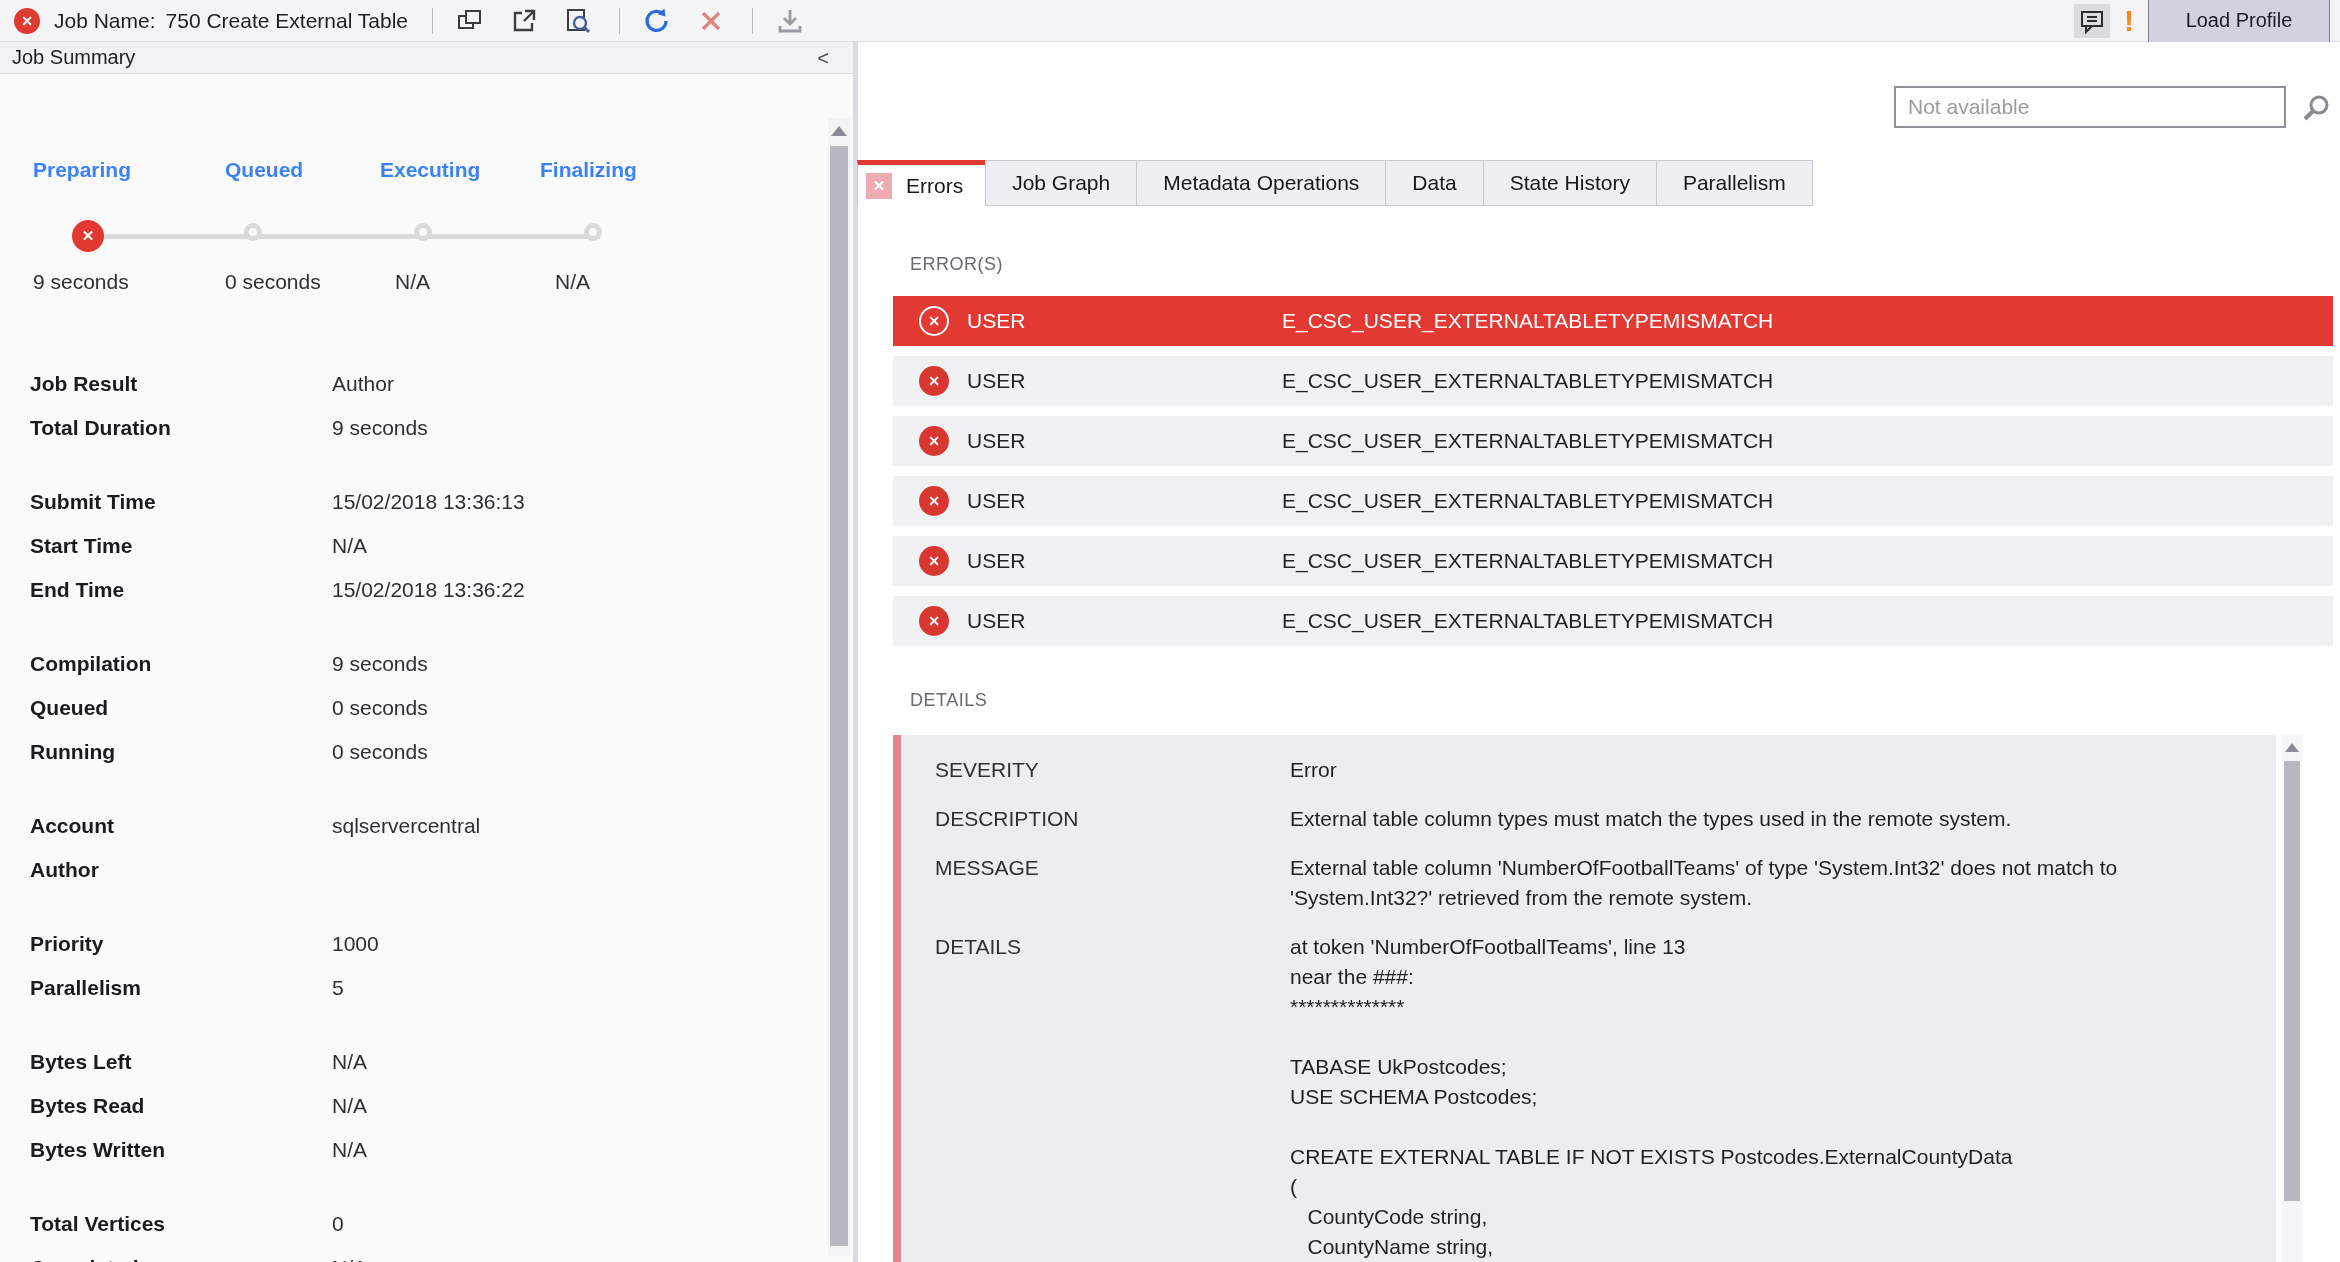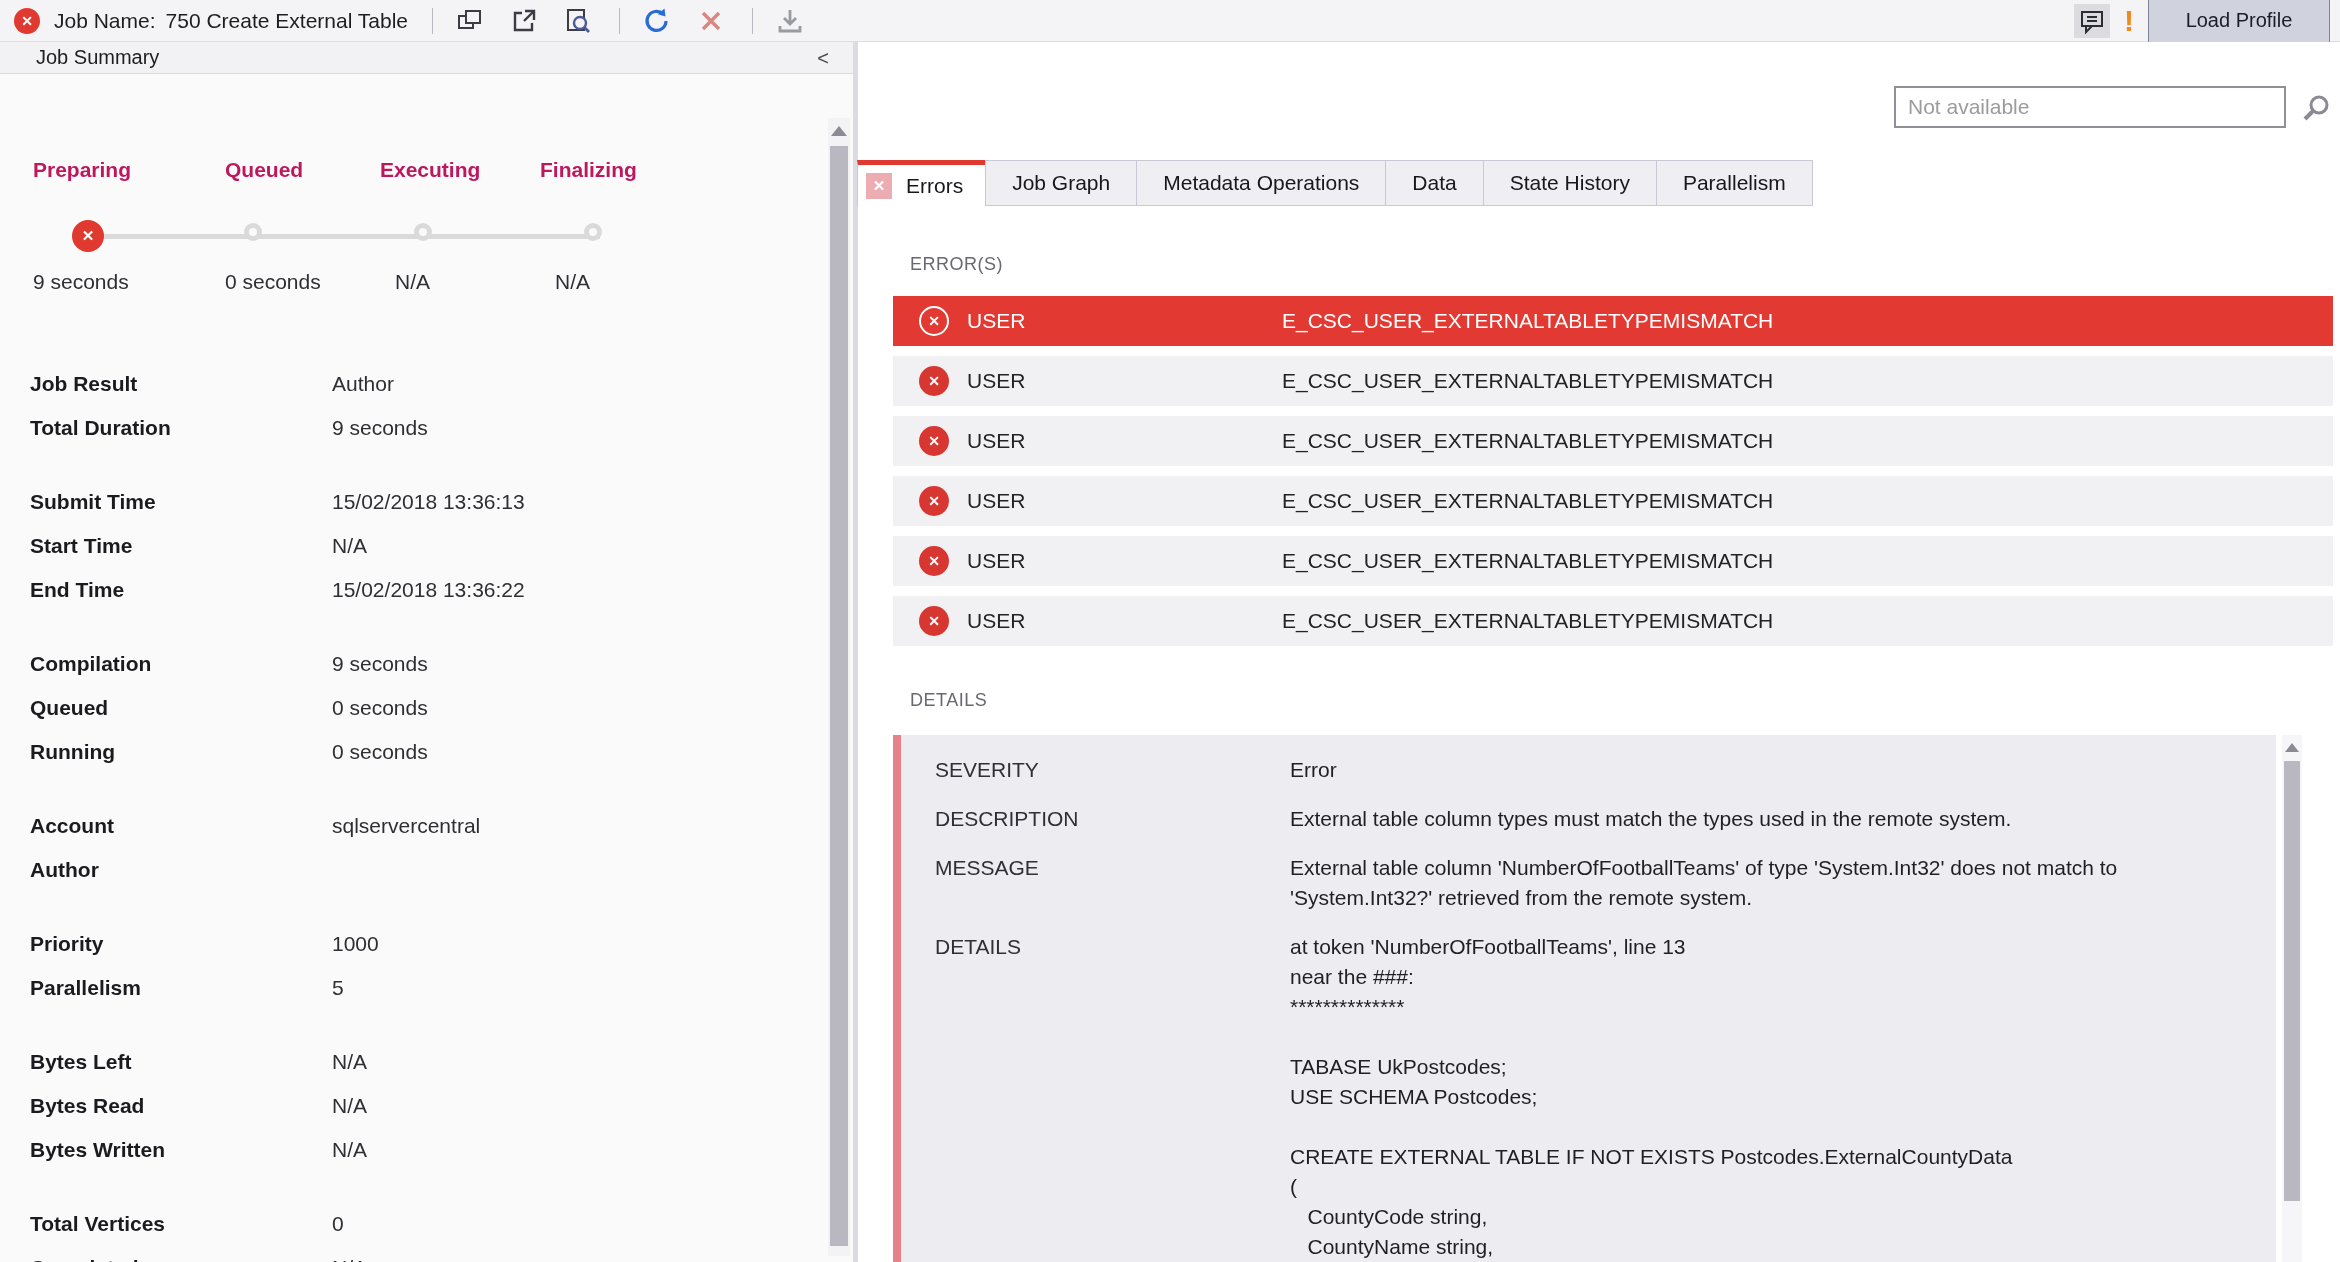--- a/index.html
+++ b/index.html
@@ -13,27 +13,27 @@
   .tb-value { margin-left:10px; color:#1e1e22; }
   .tb-sep { width:1px; height:26px; background:#b9b9c1; margin-left:24px; }
   .tb-btn { margin-left:20px; width:34px; height:34px; display:flex; align-items:center; justify-content:center; }
   .tb-right { margin-left:auto; display:flex; align-items:center; gap:14px; }
   .fb-btn { width:36px; height:34px; background:#dcdbe0; display:flex; align-items:center; justify-content:center; }
   .alert { color:#f08a1d; font-weight:bold; font-size:30px; line-height:34px; }
   .load-profile { min-width:182px; height:47px; background:#d0d3dd; border:1px solid #7f8494; color:#1b1d27; display:flex; align-items:center; justify-content:center; font-size:20px; }
 
   
   #left-panel { position:absolute; left:0; top:42px; width:853px; bottom:0; background:#fbfafb; }
-  #js-header { position:absolute; left:0; top:0; right:0; height:32px; background:#f2f1f4; border-bottom:1px solid #dad9de; display:flex; align-items:center; padding-left:36px; font-size:20px; color:#1e1e22; }
+  #js-header { position:absolute; left:0; top:0; right:0; height:32px; background:#f2f1f4; border-bottom:1px solid #dad9de; display:flex; align-items:center; padding-left:12px; font-size:20px; color:#1e1e22; }
   .collapse { position:absolute; right:24px; top:0; height:32px; display:flex; align-items:center; color:#4c4c55; font-size:20px; }
   #js-body { position:absolute; left:0; top:32px; right:0; bottom:0; }
 
   
   .stages { position:relative; margin:84px 0 0 33px; width:660px; height:160px; }
-  .stage-label { position:absolute; top:0; font-weight:bold; color:#be185d; }
+  .stage-label { position:absolute; top:0; font-weight:bold; color:#3b82f6; }
   .track { position:absolute; top:76px; left:55px; width:512px; height:5px; background:#dadada; }
   .dot-failed { position:absolute; top:62px; left:39px; width:32px; height:32px; border-radius:50%; background:#e0392f; color:#fff; display:flex; align-items:center; justify-content:center; font-size:15px; font-weight:bold; }
   .dot-pending { position:absolute; top:65px; width:18px; height:18px; border:5px solid #dadada; border-radius:50%; background:#fbfafb; }
   .stage-time { position:absolute; top:112px; color:#2e2e33; }
 
   
   .kv-area { margin:44px 0 0 30px; }
   .kv-group { margin-bottom:30px; }
   .kv { height:44px; display:flex; align-items:center; }
   .kv .k { width:302px; font-weight:bold; color:#1b1b1f; }

